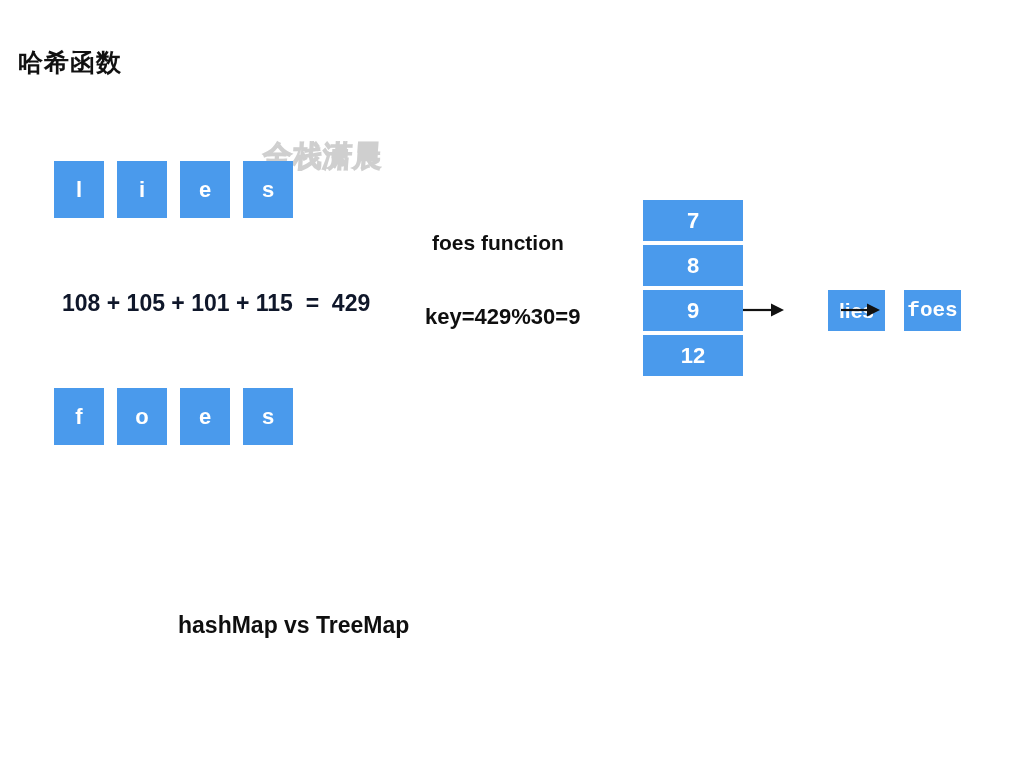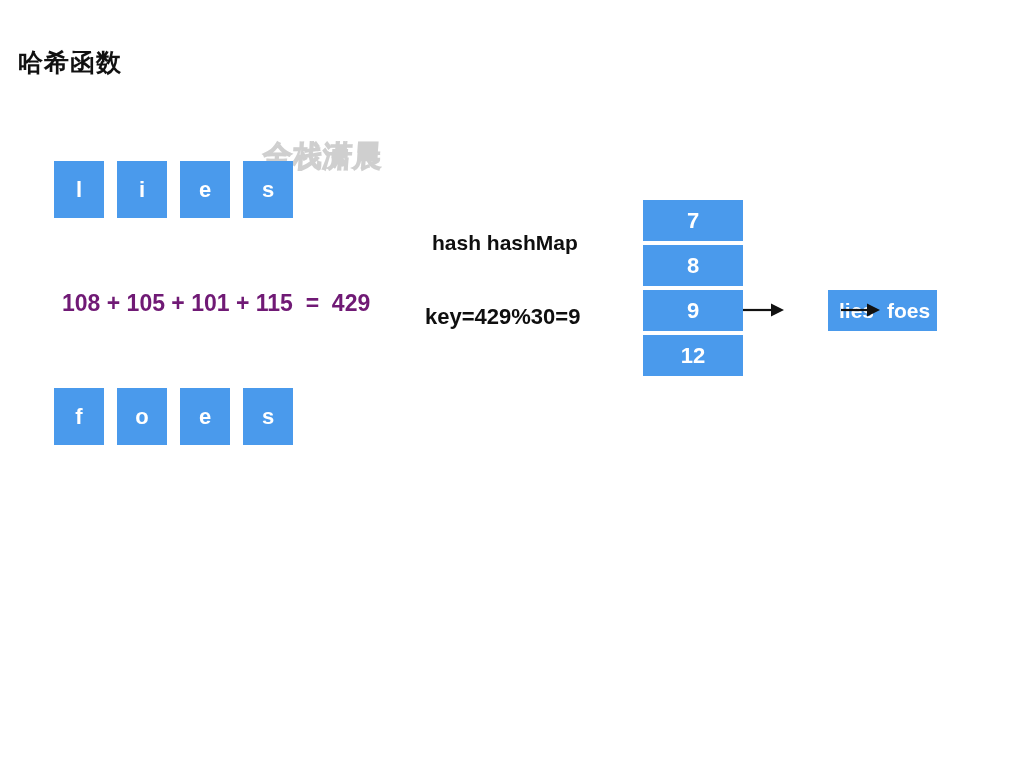--- a/index.html
+++ b/index.html
@@ -54,21 +54,21 @@
     display: flex;
     align-items: center;
     justify-content: center;
   }
   .sum-formula {
     position: absolute;
     left: 62px;
     top: 290px;
     font-size: 23px;
     font-weight: bold;
-    color: #701a75;
+    color: #0f172a;
     white-space: pre;
   }
   .hash-function-label {
     position: absolute;
     left: 432px;
     top: 231px;
     font-size: 21px;
     font-weight: bold;
     color: #0f0f0f;
   }
@@ -104,21 +104,21 @@
     height: 41px;
     background: #4a9aec;
     color: #ffffff;
     font-size: 21px;
     font-weight: bold;
     display: flex;
     align-items: center;
     justify-content: center;
   }
   .chain-node.node-lies { left: 828px; }
-  .chain-node.node-foes { left: 880px; }
+  .chain-node.node-foes { left: 904px; font-family: Liberation Mono, monospace; }
   .arrow {
     position: absolute;
     top: 300px;
     height: 20px;
   }
   .arrow.arrow-1 { left: 743px; width: 41px; }
   .arrow.arrow-2 { left: 841px; width: 39px; }
   .note {
     position: absolute;
     font-size: 23px;
@@ -139,21 +139,21 @@
 
   <div class="letter-row row-lies">
     <div class="letter-box">l</div>
     <div class="letter-box">i</div>
     <div class="letter-box">e</div>
     <div class="letter-box">s</div>
   </div>
 
   <div class="sum-formula">108 + 105 + 101 + 115  =  429</div>
 
-  <div class="hash-function-label">hash hashMap</div>
+  <div class="hash-function-label">foes function</div>
   <div class="key-formula">key=429%30=9</div>
 
   <div class="letter-row row-foes">
     <div class="letter-box">f</div>
     <div class="letter-box">o</div>
     <div class="letter-box">e</div>
     <div class="letter-box">s</div>
   </div>
 
   <div class="bucket-col">
@@ -170,14 +170,15 @@
 
   <div class="chain-node node-lies">lies</div>
 
   <svg class="arrow arrow-2" viewBox="0 0 39 20" xmlns="http://www.w3.org/2000/svg">
     <line x1="0" y1="10" x2="27" y2="10" stroke="#111111" stroke-width="2.2"></line>
     <polygon points="26,3.5 39,10 26,16.5" fill="#111111"></polygon>
   </svg>
 
   <div class="chain-node node-foes">foes</div>
 
+  <div class="note note-map">hashMap vs TreeMap</div>
 
 </div>
 
 </body></html>

